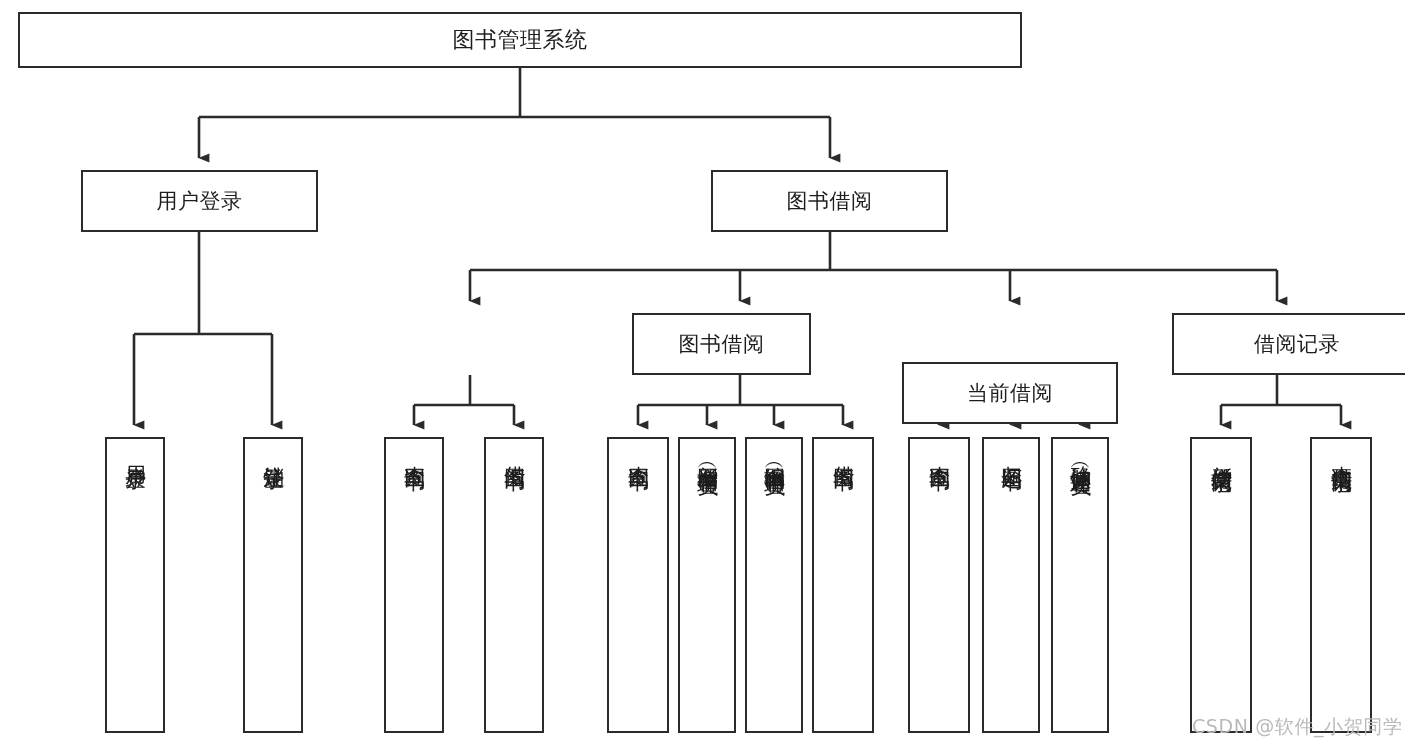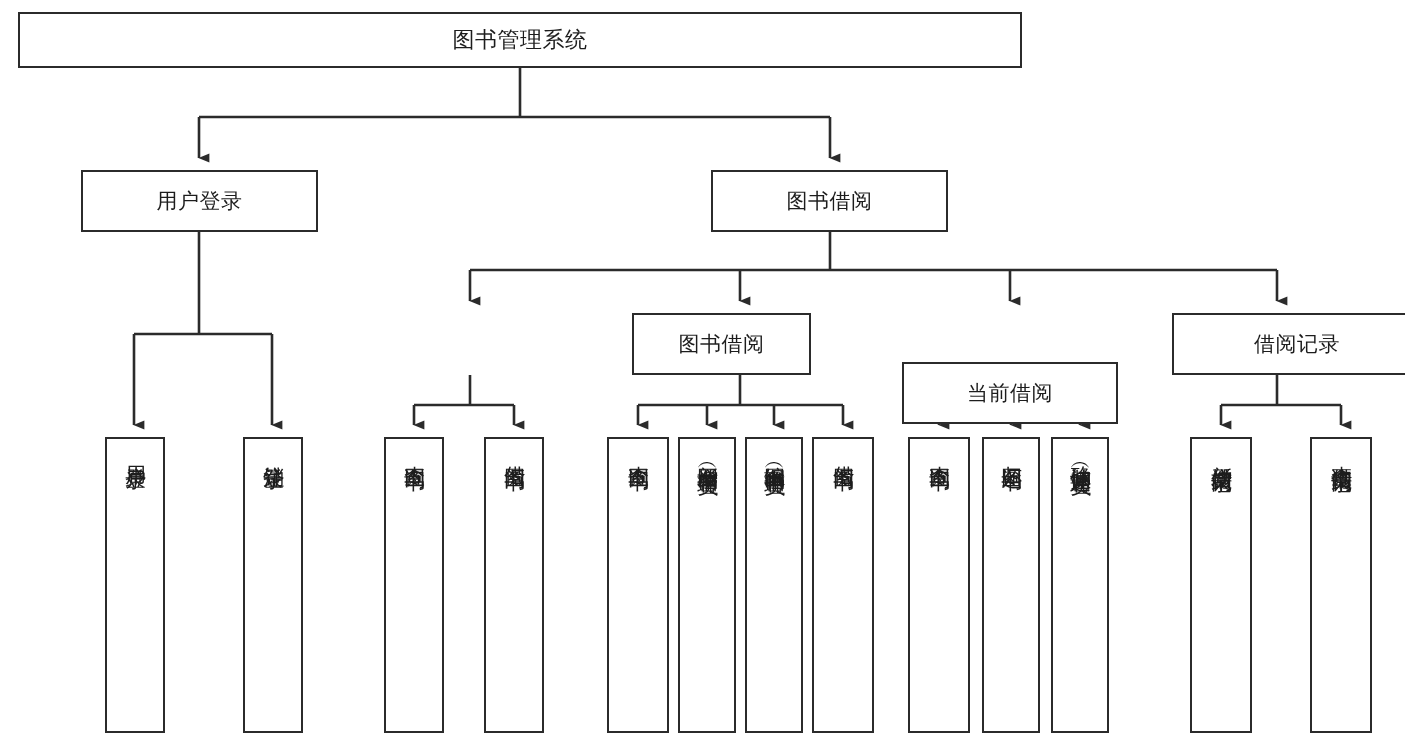--- a/index.html
+++ b/index.html
@@ -182,14 +182,15 @@
     <span class="label">确认归还（管理员）</span>
   </div>
 
   <div class="node vert" style="left:1190px; top:437px; width:62px; height:296px;">
     <span class="label">新增借阅记录</span>
   </div>
   <div class="node vert" style="left:1310px; top:437px; width:62px; height:296px;">
     <span class="label">查询借阅记录</span>
   </div>
 
+  <div class="watermark" style="left:1192px; top:714px;">CSDN @软件_小贺同学</div>
 
 </div>
 
 </body></html>

